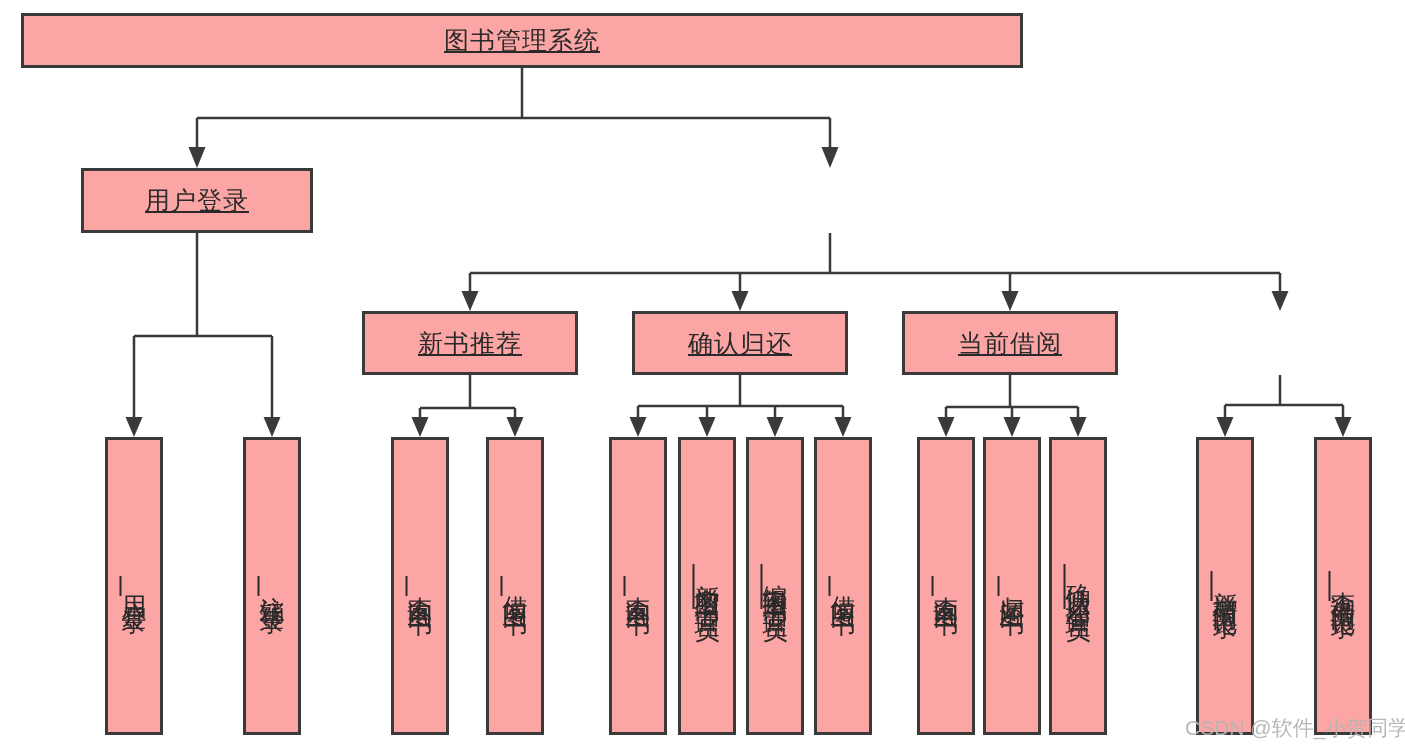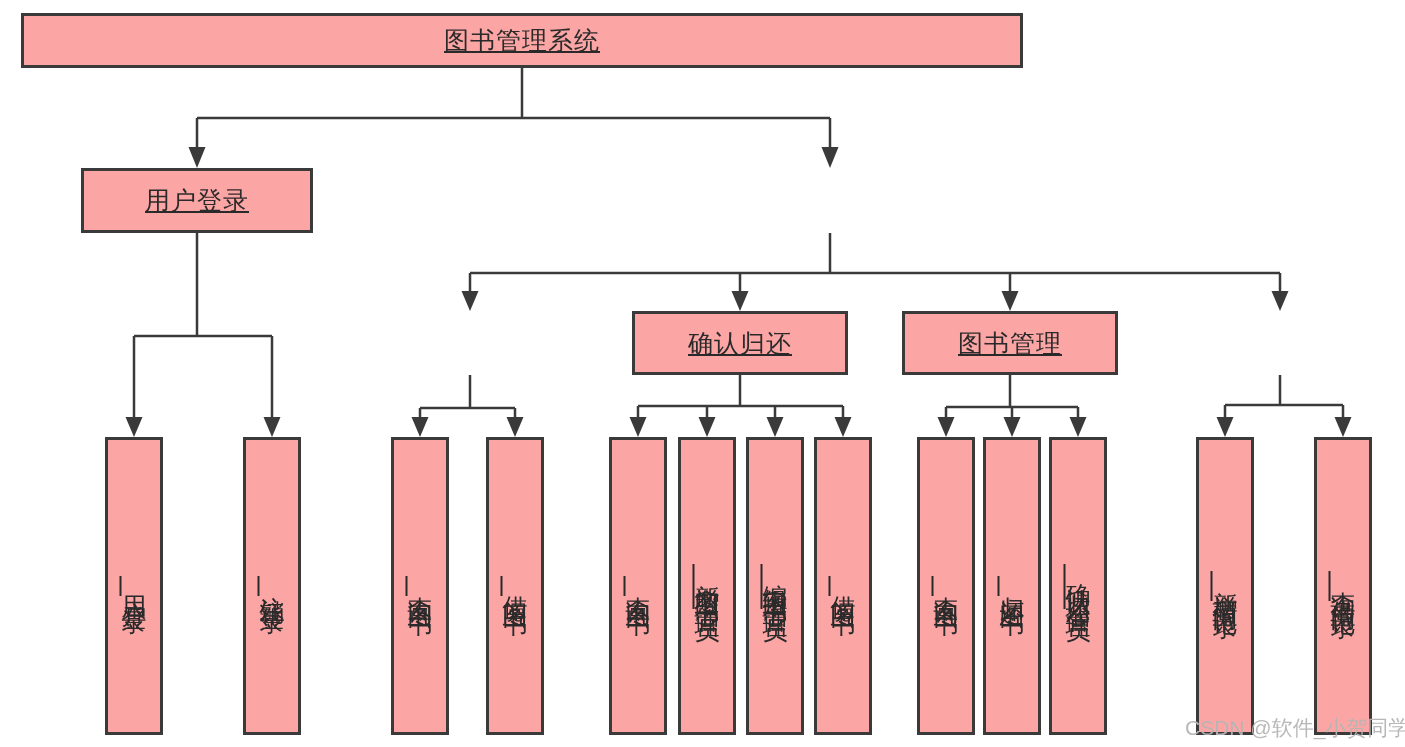--- a/index.html
+++ b/index.html
@@ -91,25 +91,28 @@
   </svg>
 
   <div class="node h" style="left:21px;top:13px;width:1002px;height:55px">
     <span class="lbl">图书管理系统</span>
   </div>
 
   <div class="node h" style="left:81px;top:168px;width:232px;height:65px">
     <span class="lbl">用户登录</span>
   </div>
 
+  <div class="node h" style="left:362px;top:311px;width:216px;height:64px">
+    <span class="lbl">新书推荐</span>
+  </div>
   <div class="node h" style="left:632px;top:311px;width:216px;height:64px">
     <span class="lbl">确认归还</span>
   </div>
   <div class="node h" style="left:902px;top:311px;width:216px;height:64px">
-    <span class="lbl">图书管理</span>
+    <span class="lbl">当前借阅</span>
   </div>
 
   <div class="node v" style="left:105px;top:437px;width:58px;height:298px">
     <span class="lbl">用户登录</span>
   </div>
   <div class="node v" style="left:243px;top:437px;width:58px;height:298px">
     <span class="lbl">注销登录</span>
   </div>
 
   <div class="node v" style="left:391px;top:437px;width:58px;height:298px">

